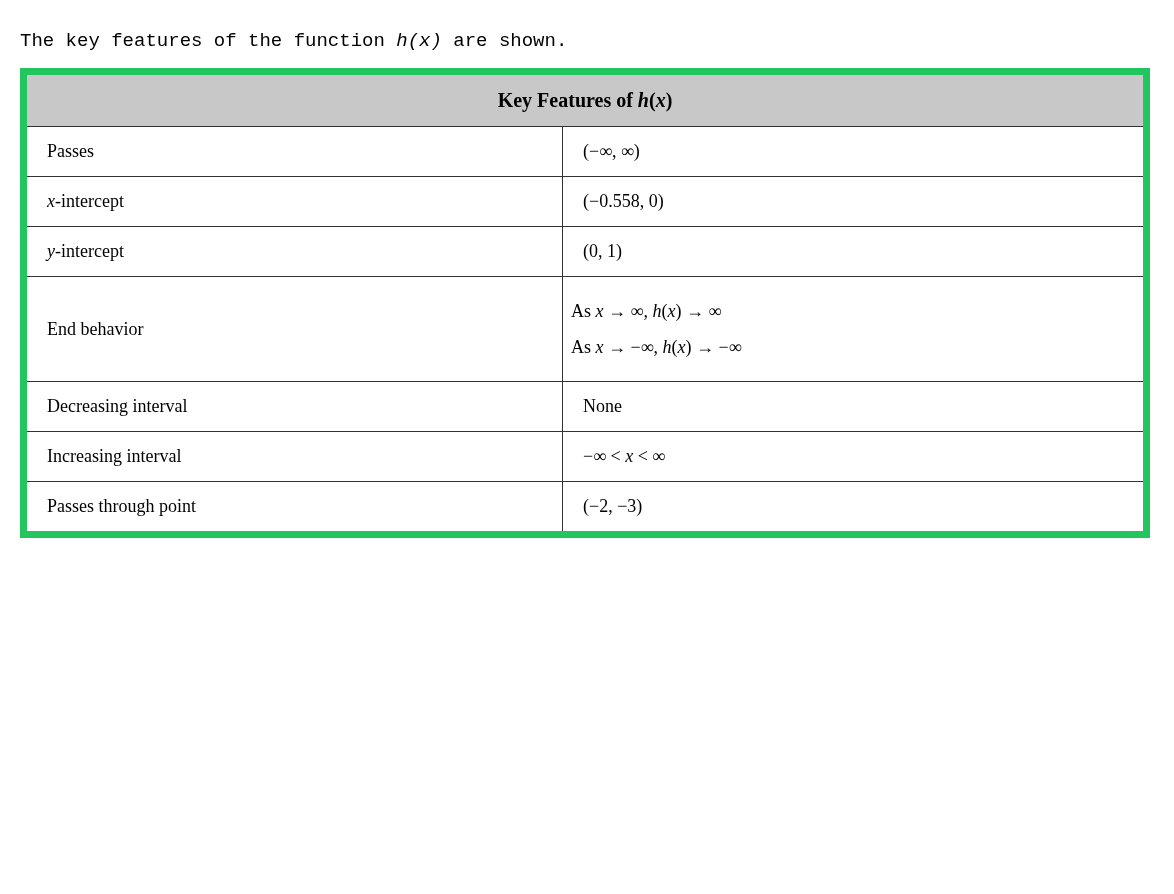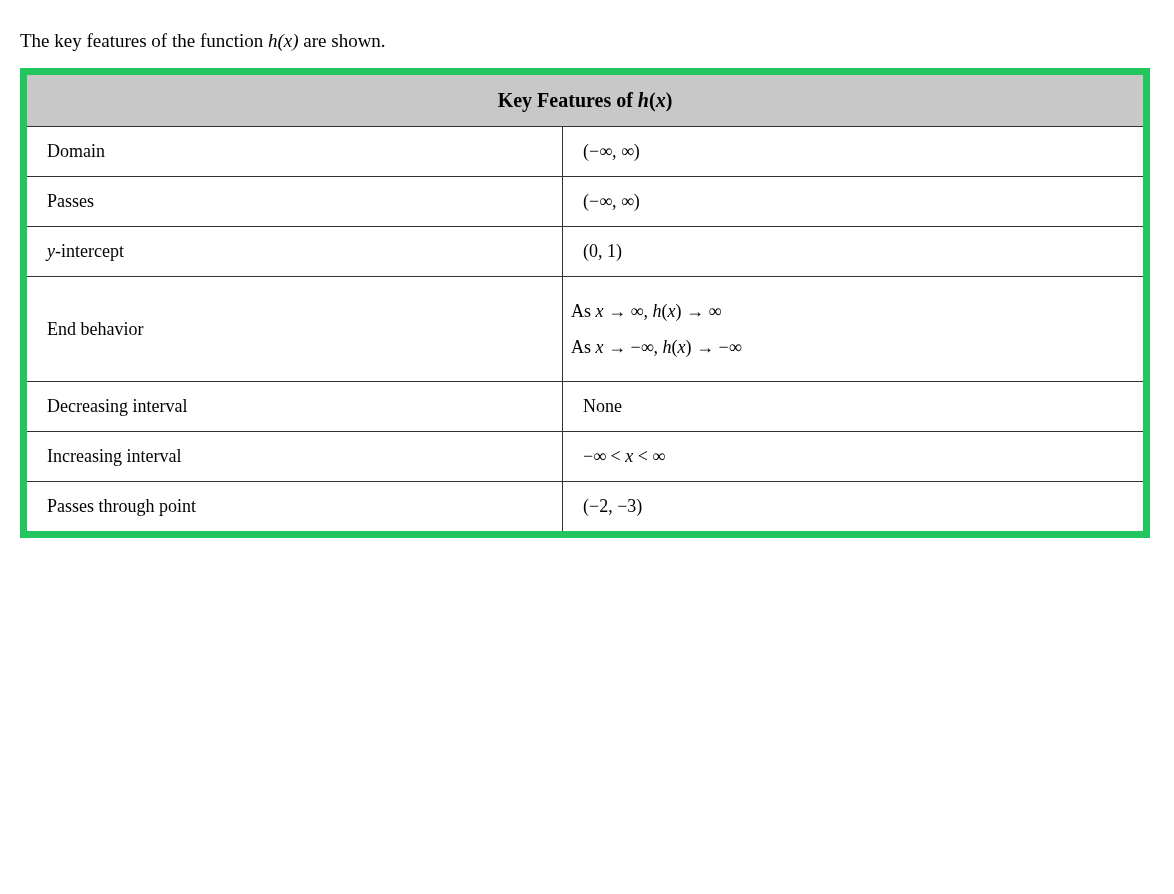--- a/index.html
+++ b/index.html
@@ -13,21 +13,21 @@
       font-family: Georgia, 'Times New Roman', serif;
       font-size: 18px;
       padding: 30px 20px;
       width: 1174px;
       min-height: 894px;
     }
 
     .intro-text {
       font-size: 19px;
       margin-bottom: 16px;
-      font-family: Liberation Serif, serif;
+      font-family: Liberation Mono, monospace;
     }
 
     .math-italic {
       font-style: italic;
     }
 
     table {
       border-collapse: collapse;
       width: 100%;
       max-width: 1130px;
@@ -72,26 +72,26 @@
 <table>
   <thead>
     <tr>
       <th colspan="2">
         <span>Key Features of <i>h</i>(<i>x</i>)</span>
       </th>
     </tr>
   </thead>
   <tbody>
     <tr>
-      <td>Domain</td>
+      <td>Passes</td>
       <td>(−∞, ∞)</td>
     </tr>
     <tr>
-      <td>Passes</td>
-      <td>(−∞, ∞)</td>
+      <td><i>x</i>-intercept</td>
+      <td>(−0.558, 0)</td>
     </tr>
     <tr>
       <td><i>y</i>-intercept</td>
       <td>(0, 1)</td>
     </tr>
     <tr>
       <td>End behavior</td>
       <td class="end-behavior-cell">
         <div>As <i>x</i> → ∞, <i>h</i>(<i>x</i>) → ∞</div>
         <div>As <i>x</i> → −∞, <i>h</i>(<i>x</i>) → −∞</div>

